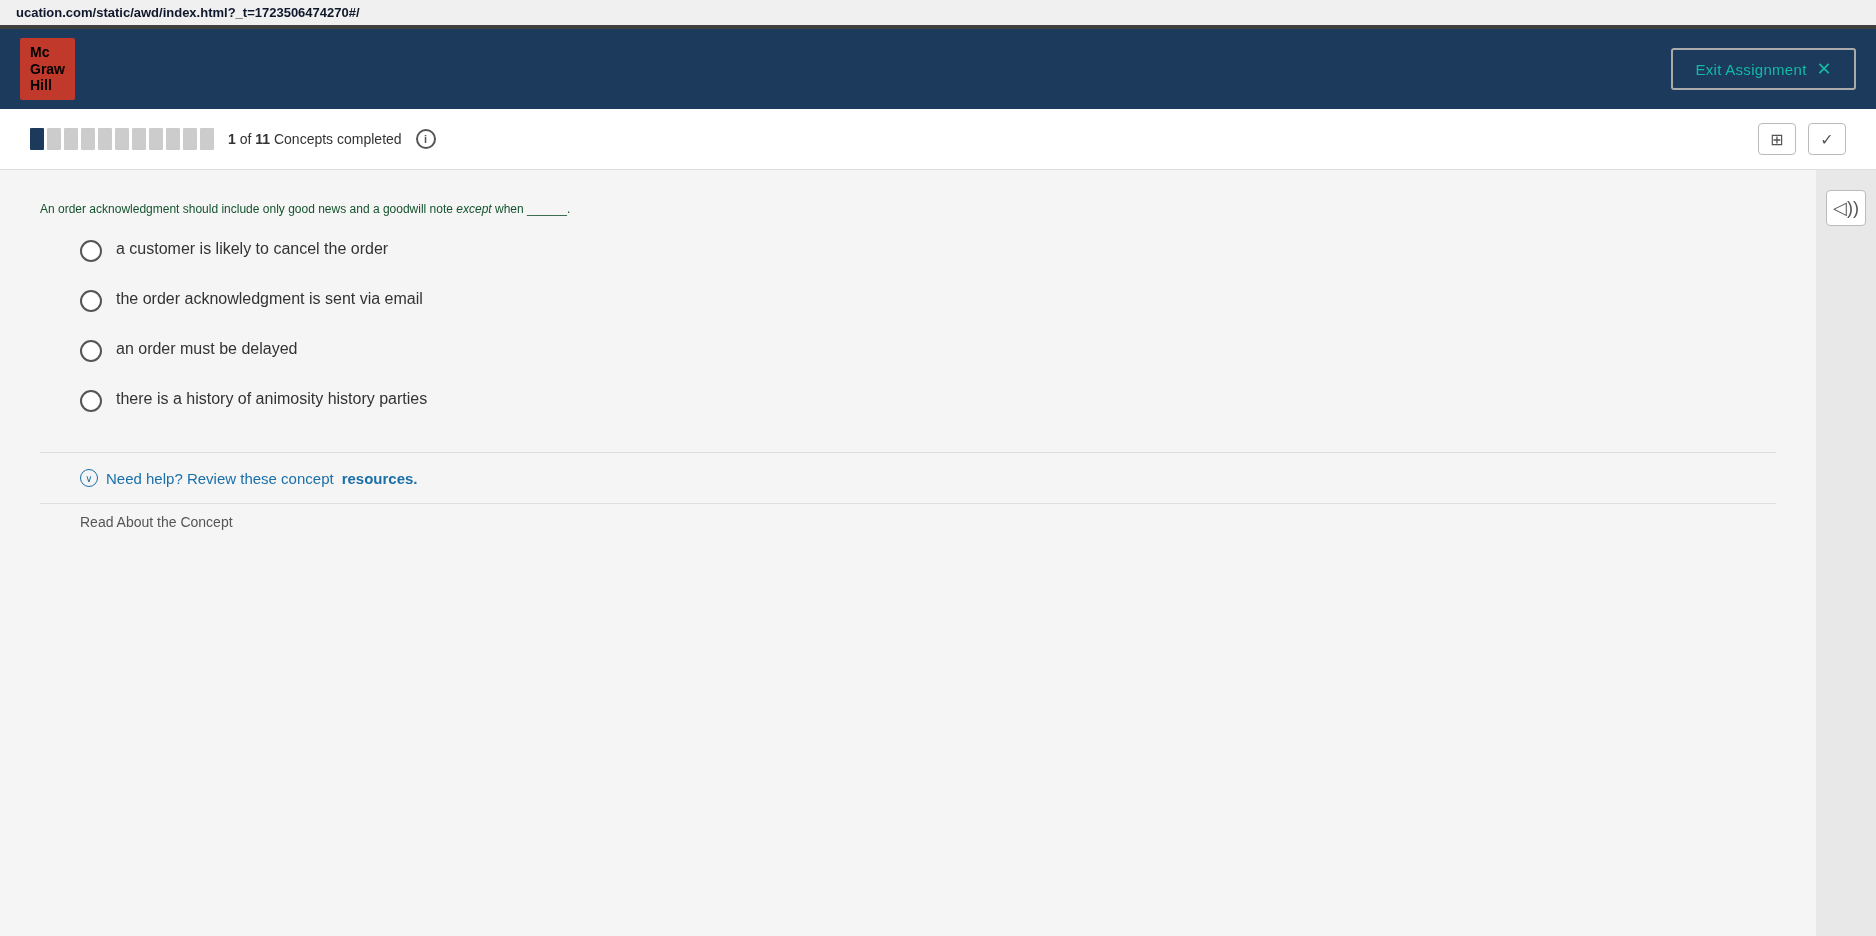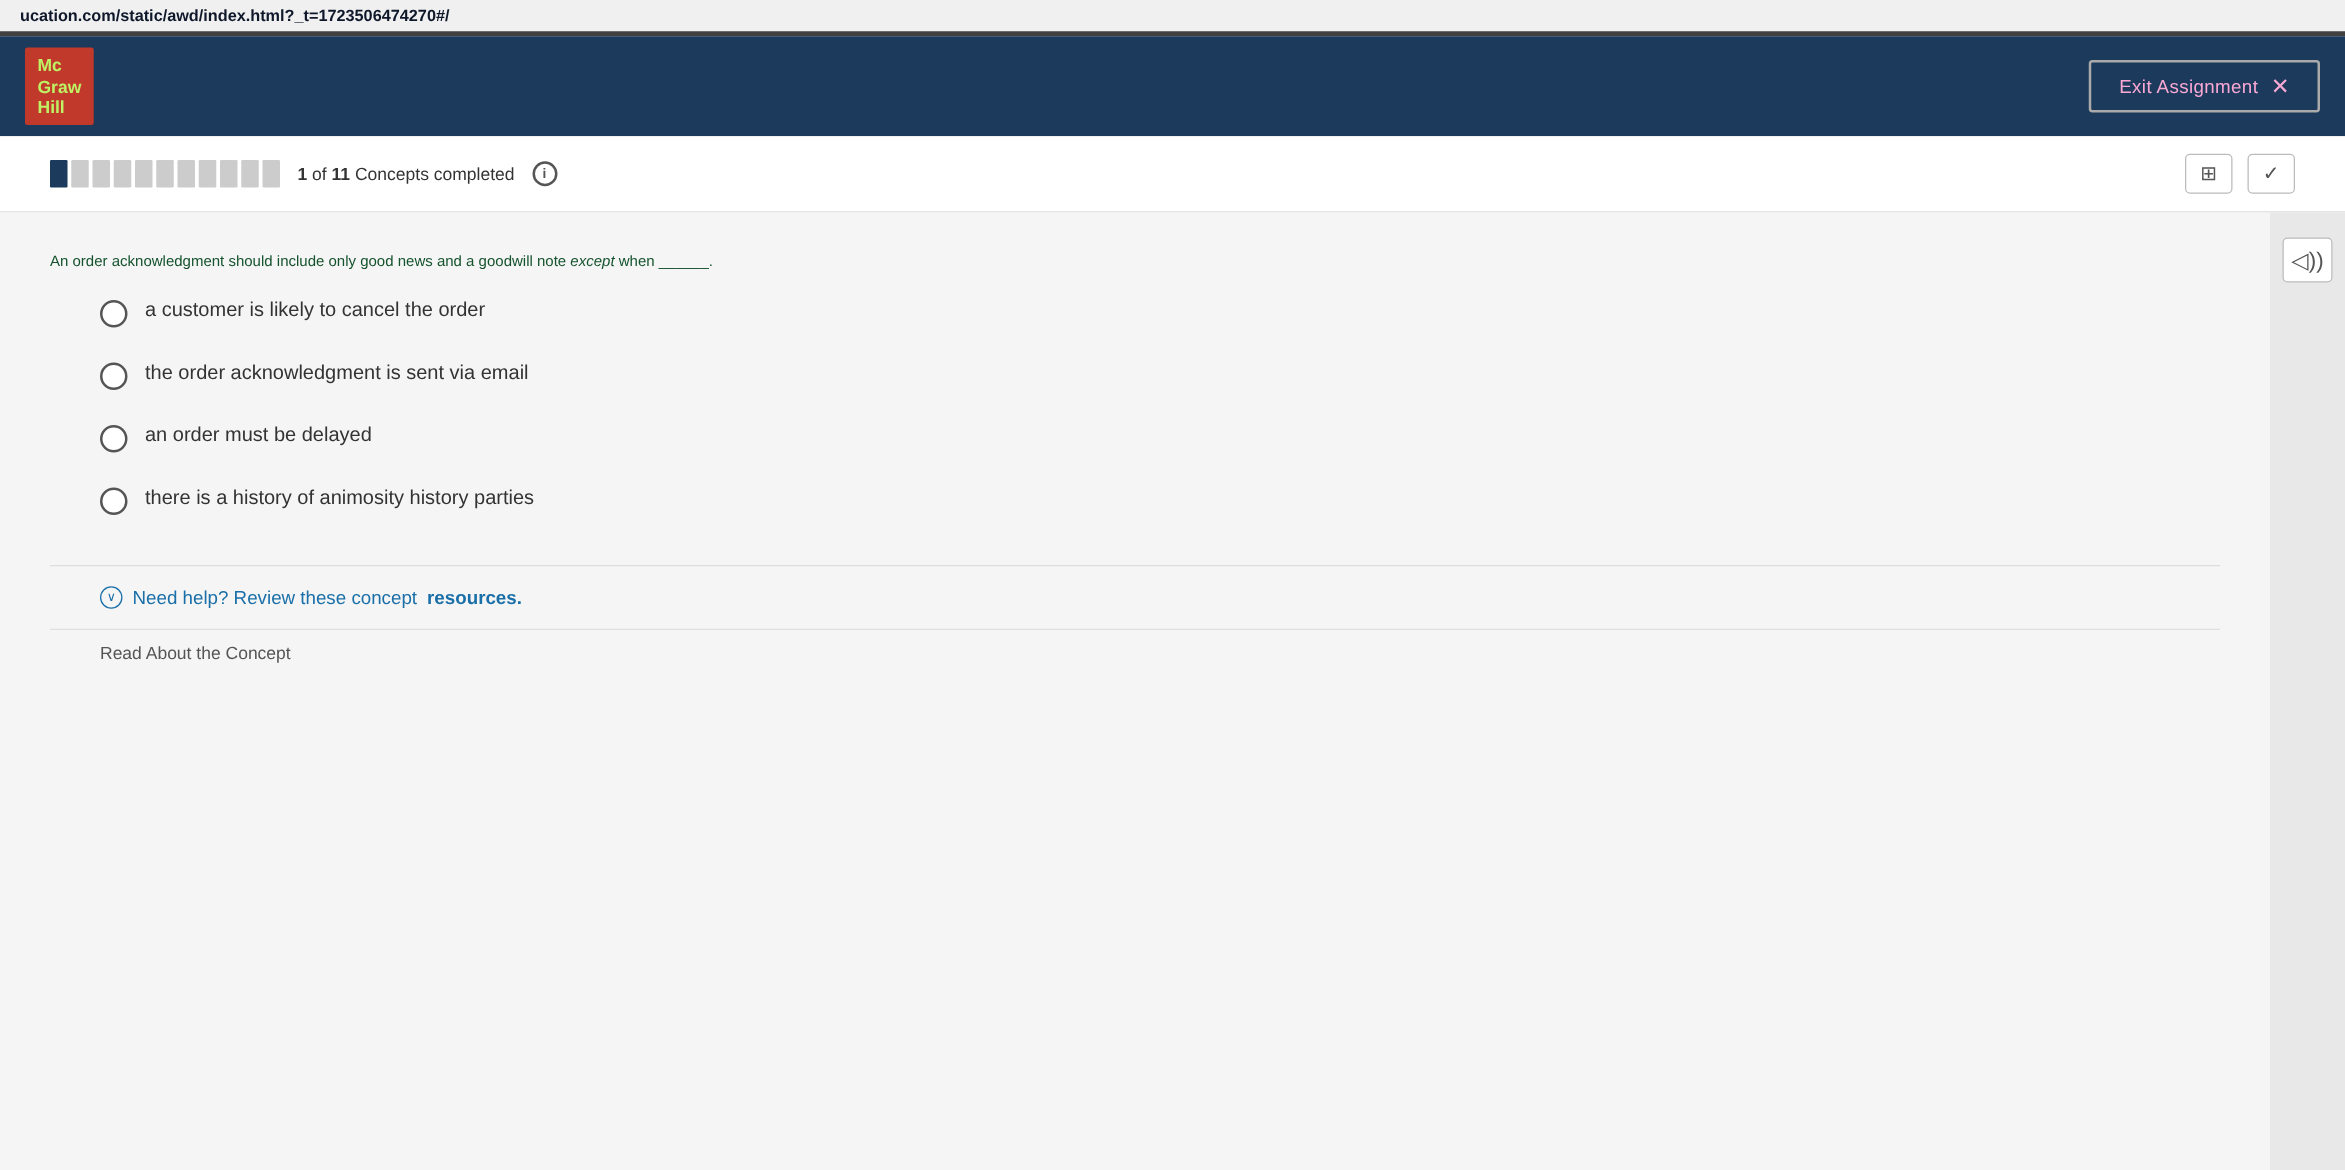--- a/index.html
+++ b/index.html
@@ -14,49 +14,49 @@
     .top-nav {
       background: #1b3a5c;
       display: flex;
       align-items: center;
       justify-content: space-between;
       padding: 0 20px;
       height: 80px;
     }
     .logo-box {
       background: #c0392b;
-      color: #bef264;
+      color: #000000;
       font-weight: bold;
       font-size: 14px;
       line-height: 1.2;
       padding: 6px 10px;
       border-radius: 2px;
     }
     .exit-btn {
       background: transparent;
       border: 2px solid #aaa;
-      color: #f9a8d4;
+      color: #14b8a6;
       padding: 10px 22px;
       font-size: 15px;
       cursor: pointer;
       border-radius: 3px;
       display: flex;
       align-items: center;
       gap: 10px;
       letter-spacing: 0.3px;
     }
     .exit-btn .x-icon {
       font-size: 18px;
       line-height: 1;
     }
 
     
     .progress-area {
       background: #fff;
-      padding: 14px 40px;
+      padding: 14px 30px;
       display: flex;
       align-items: center;
       gap: 14px;
       border-bottom: 1px solid #ddd;
     }
     .progress-segments {
       display: flex;
       gap: 3px;
       align-items: center;
     }

